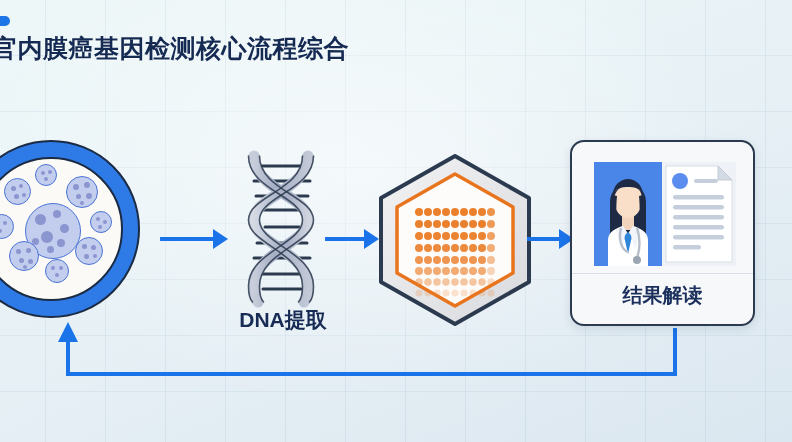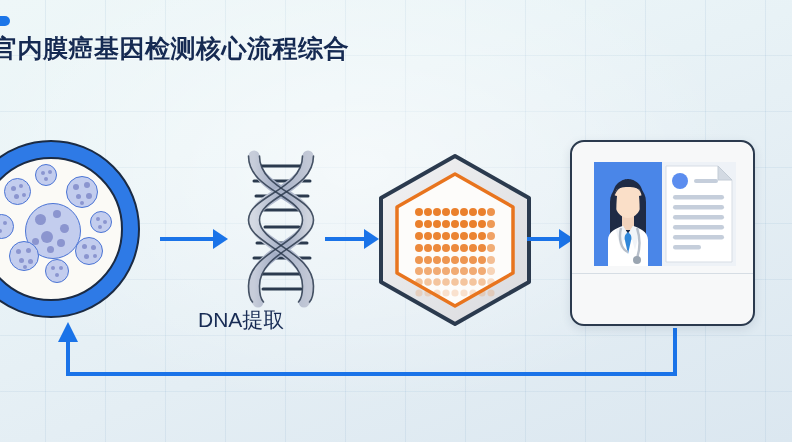--- a/index.html
+++ b/index.html
@@ -53,22 +53,22 @@
     box-sizing:border-box;overflow:hidden;
   }
   .cell{
     position:absolute;border-radius:50%;
     background:#c3cdee;border:1.6px solid #4b74d4;box-sizing:border-box;
   }
   .nuc{position:absolute;border-radius:50%;background:#8b95cf;}
   
   #dna{left:228px;top:148px;width:106px;height:160px;}
   .dna-label{
-    position:absolute;left:198px;top:306px;width:170px;text-align:left;
-    font-size:21px;font-weight:400;color:#172b54;white-space:nowrap;
+    position:absolute;left:198px;top:306px;width:170px;text-align:center;
+    font-size:21px;font-weight:700;color:#172b54;white-space:nowrap;
   }
   
   #chip{left:375px;top:152px;width:160px;height:176px;}
   
   #report{
     left:570px;top:140px;width:185px;height:186px;
     background:#f7f8f9;border:2.5px solid #2b3a4e;border-radius:14px;
     box-sizing:border-box;
     box-shadow:0 3px 10px rgba(40,60,90,.13);
   }
@@ -373,15 +373,16 @@
           <rect x="11" y="33" width="51" height="4.5" rx="2.2"></rect>
           <rect x="11" y="43" width="51" height="4.5" rx="2.2"></rect>
           <rect x="11" y="53" width="51" height="4.5" rx="2.2"></rect>
           <rect x="11" y="63" width="51" height="4.5" rx="2.2"></rect>
           <rect x="11" y="73" width="51" height="4.5" rx="2.2"></rect>
           <rect x="11" y="83" width="28" height="4.5" rx="2.2"></rect>
         </g>
       </svg>
     </div>
     <div class="doc-divider"></div>
+    <div class="report-label">结果解读</div>
   </div>
 
 </div>
 
 </body></html>

